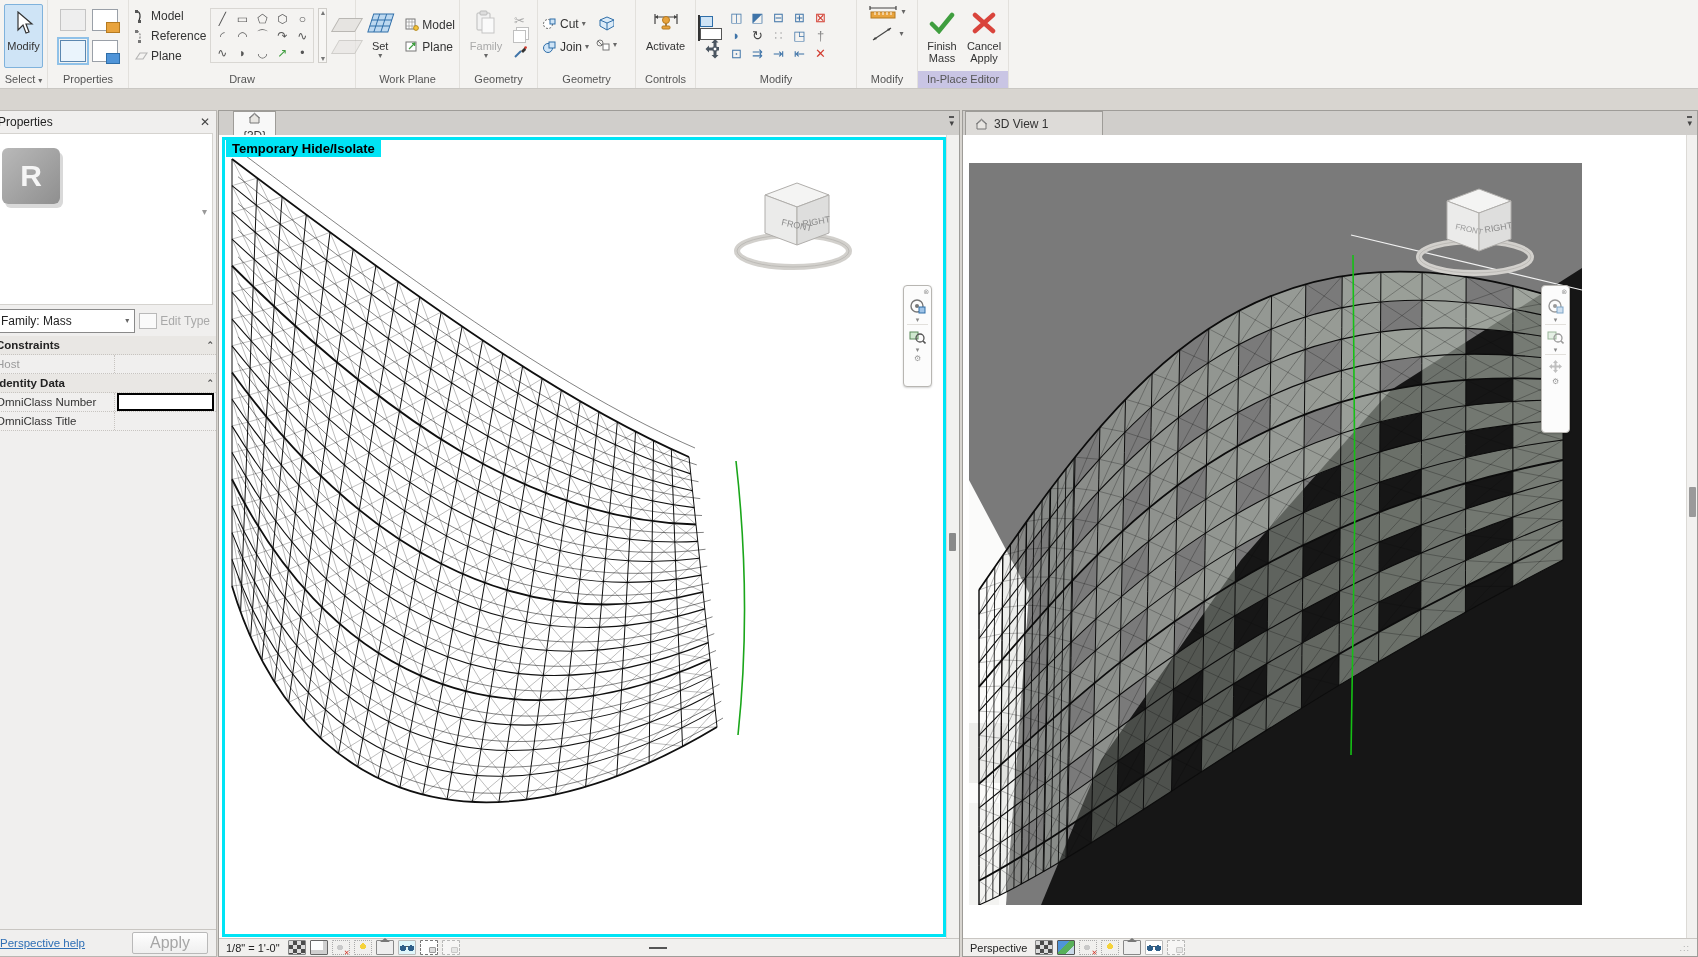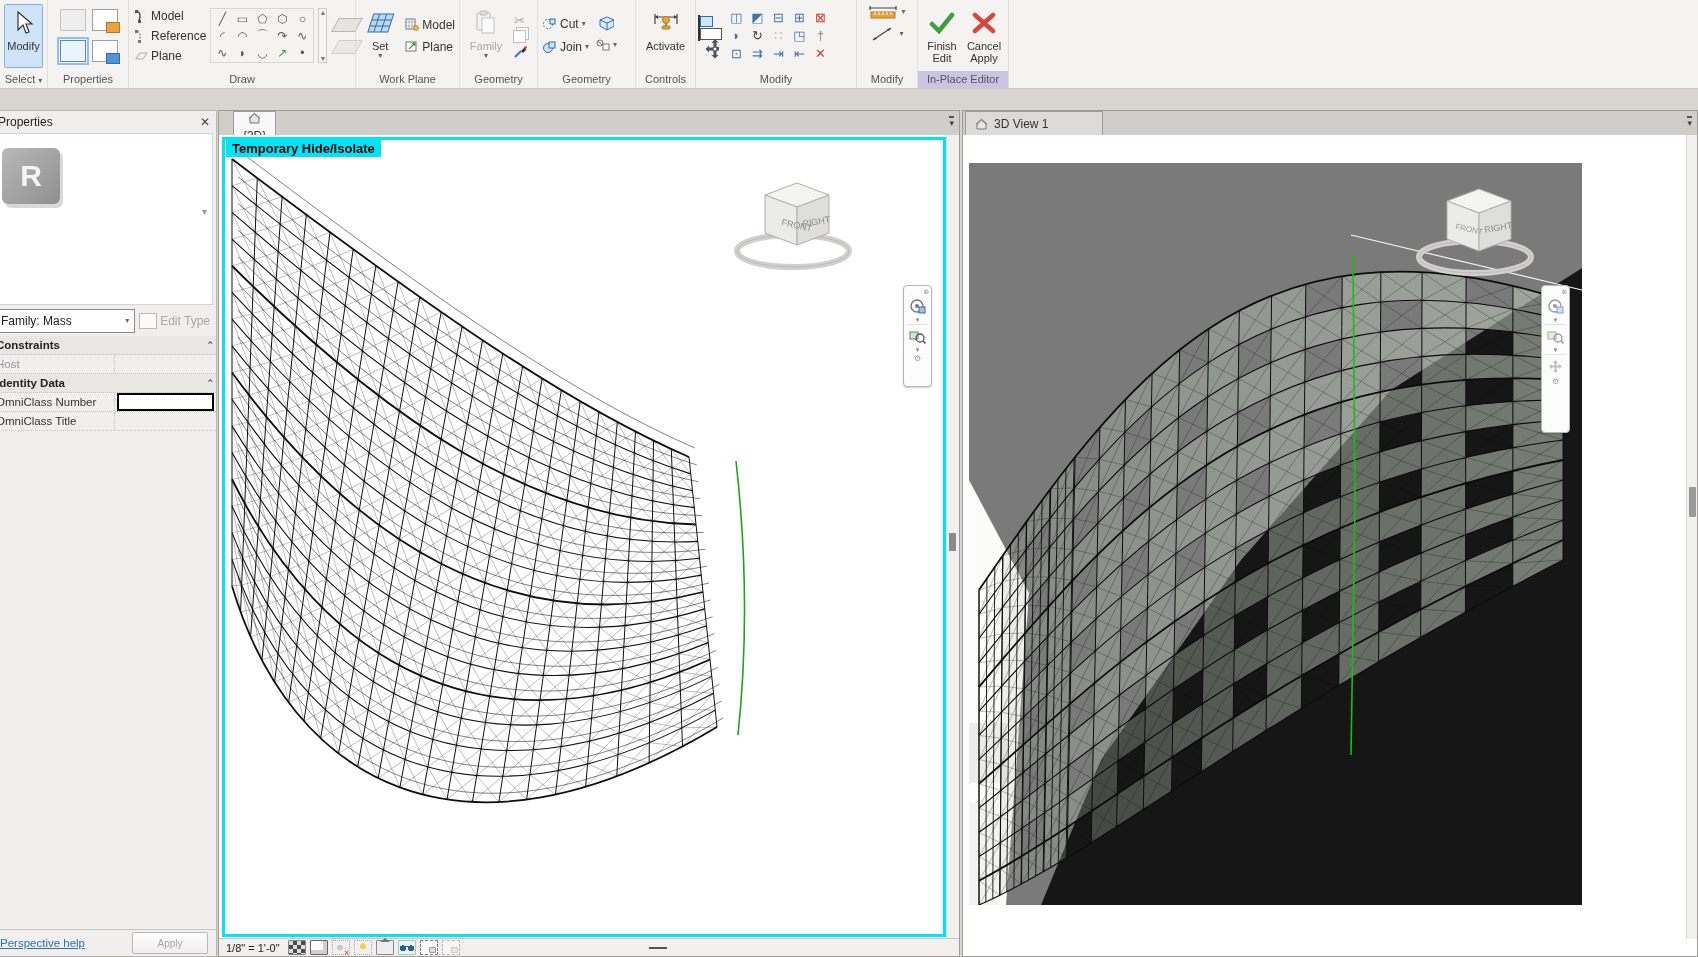--- a/index.html
+++ b/index.html
@@ -57,21 +57,21 @@
   .prow,.psec{display:flex;align-items:center;height:18px;border-bottom:1px dotted #c7c4c0;font-size:11.5px;}
   .psec{background:#e9e7e4;font-weight:bold;color:#222;padding:0 4px;}
   .psec .chev{margin-left:auto;color:#555;font-size:9px;letter-spacing:-2px;}
   .prow .lab{width:118px;padding-left:4px;border-right:1px dotted #c7c4c0;height:100%;display:flex;align-items:center;}
   .prow .val{flex:1;height:100%;display:flex;align-items:center;padding:1px 2px;}
   .focusbox{width:100%;height:14px;background:#fff;border:2px solid #000;}
   .pal-fill{flex:1;}
   .pal-bottom{height:26px;border-top:1px solid #c9c6c2;display:flex;align-items:center;padding:0 8px;}
   .helplink{color:#2f6fb5;text-decoration:underline;font-size:11.5px;}
   .applybtn{margin-left:auto;width:74px;height:20px;border:1px solid #b9b9b9;border-radius:2px;
-            background:linear-gradient(#fefefe,#efefef);color:#a6a6a6;font-size:10px;
+            background:linear-gradient(#fefefe,#efefef);color:#a6a6a6;font-size:16px;
             display:flex;align-items:center;justify-content:center;text-align:right;}
   
   .vwin{position:absolute;top:110px;bottom:0;background:#fff;border:1px solid #9e9c98;}
   .win-l{left:218px;width:740px;}
   .win-r{left:962px;right:0;}
   .tabbar{height:24px;background:#d0cecb;display:flex;align-items:flex-end;position:relative;}
   .vtab{height:23px;display:flex;align-items:center;gap:5px;padding:0 8px;font-size:12px;color:#333;
         border:1px solid #9e9c98;border-bottom:none;}
   .vtab.active{background:#f8f8f8;flex-direction:column;}
   .vtab.inactive{background:#dddbd8;min-width:120px;}
@@ -409,21 +409,21 @@
     </div>
 
     <div class="panel" style="width:90px">
       <div class="p-body" style="justify-content:center;gap:2px">
         <div class="bigbtn">
           <span class="bic">
             <svg width="26" height="22">
                 <path d="M3 12 L10 19 L23 3" fill="none" stroke="#3f9e3f" stroke-width="4.5" stroke-linecap="round"></path>
               </svg>
           </span>
-          <span>Finish Edit</span>
+          <span>Finish Mass</span>
         </div>
         <div class="bigbtn">
           <span class="bic">
             <svg width="24" height="22">
                 <path d="M3 3 L21 19 M21 3 L3 19" fill="none" stroke="#d9443c" stroke-width="4.5" stroke-linecap="round"></path>
               </svg>
           </span>
           <span>Cancel Apply</span>
         </div>
       </div>
@@ -897,15 +897,26 @@
             </svg>
         </span>
         <span class="nb-gear">⚙</span>
       </div>
     </div>
 
     <div class="vscroll" style="width:10px">
       <span class="vthumb" style="top:352px;height:30px;background:#9a9a9a"></span>
     </div>
 
+    <div class="cbar">
+      <span style="margin-right:4px">Perspective</span>
+      <span class="ic ic-checker"></span>
+      <span class="ic ic-boxcolor"></span>
+      <span class="ic ic-sun"></span>
+      <span class="ic ic-bulb"></span>
+      <span class="ic ic-house"></span>
+      <span class="ic ic-glasses" style="background-color:#fff"></span>
+      <span class="ic ic-crop ic-dim"></span>
+      <span class="grip">.::</span>
+    </div>
   </div>
 
 </div>
 
 </body></html>

